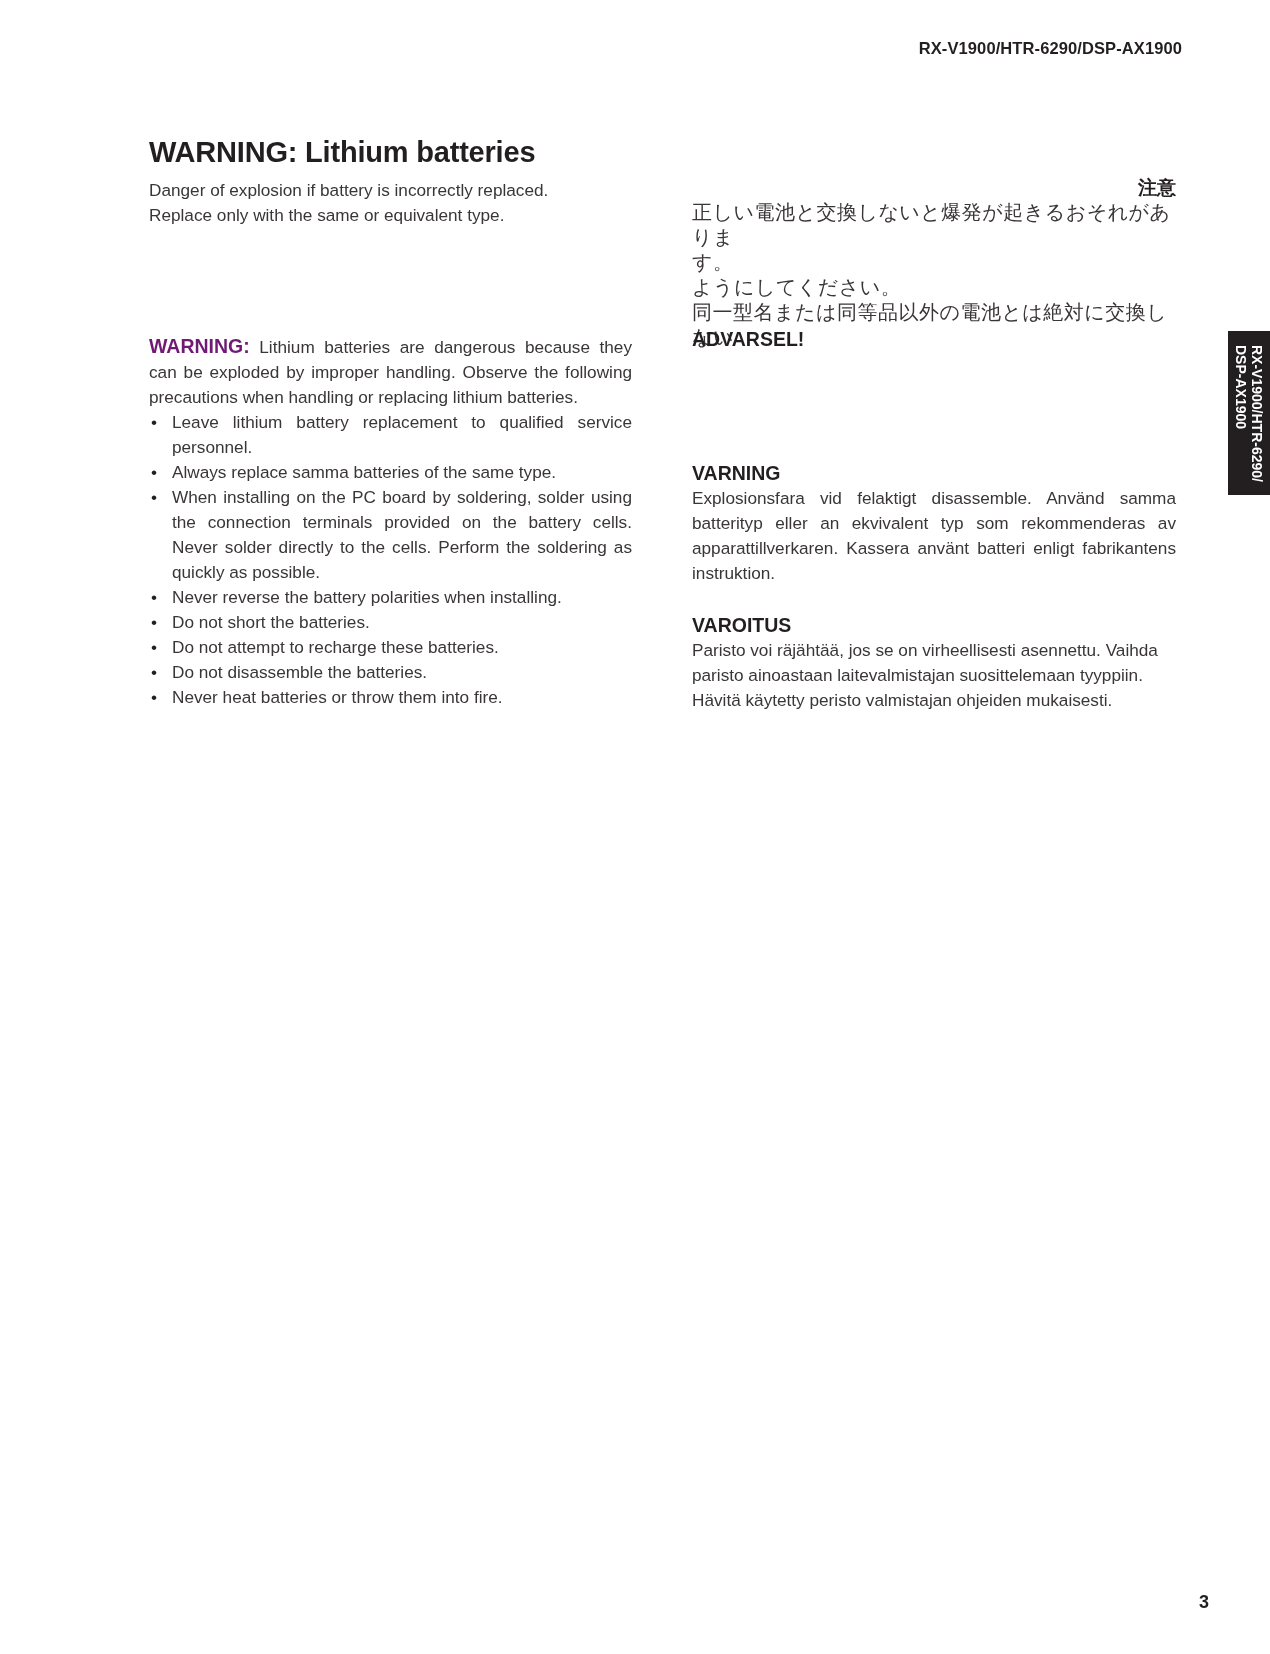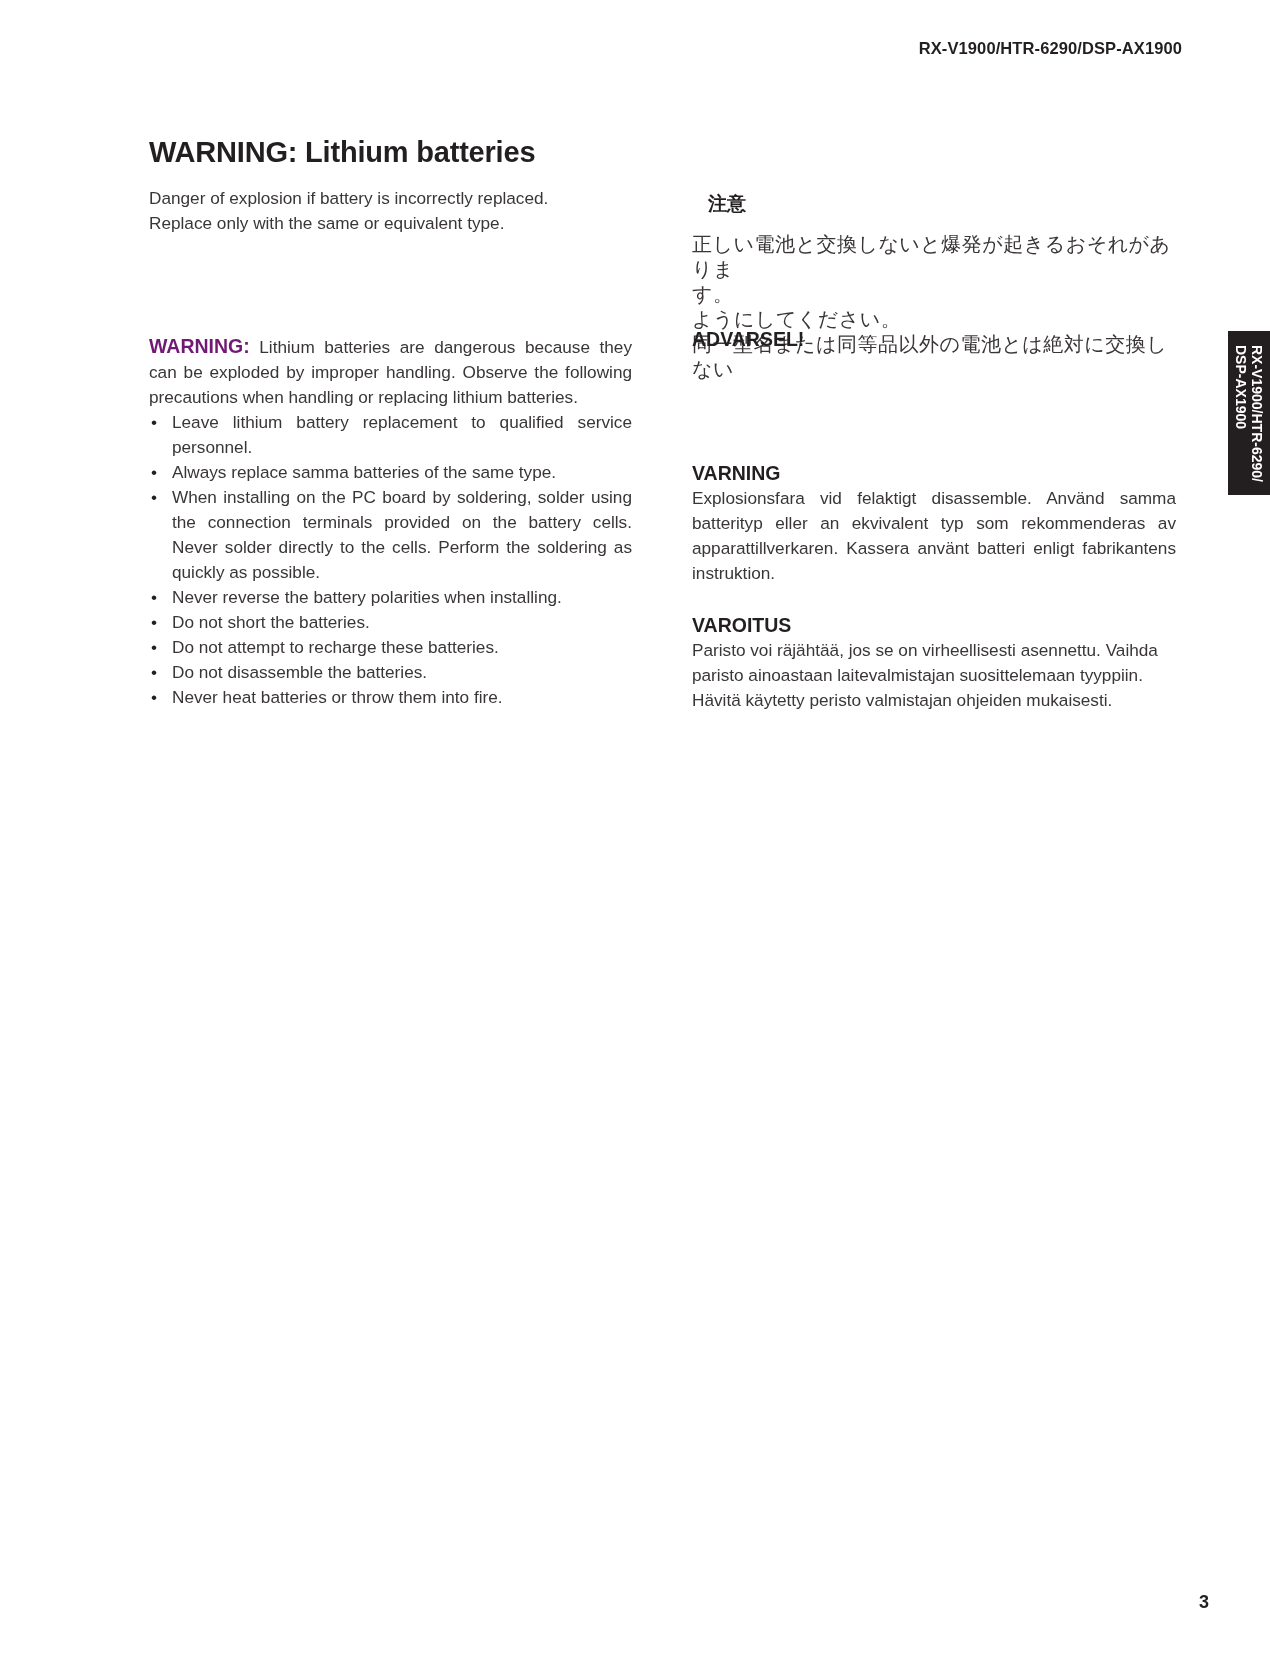--- a/index.html
+++ b/index.html
@@ -61,21 +61,22 @@
       line-height: 25px;
       color: #3a3637;
       margin: 0;
       letter-spacing: 0.5px;
     }
     .jp-head {
       font-family: "DejaVu Sans", sans-serif;
       font-size: 19px;
       font-weight: bold;
       line-height: 26px;
-      margin: 16px;
+      margin: 0;
+      text-align: right;
     }
     .warn-lead {
       font-weight: bold;
       font-size: 19.5px;
       color: #701a75;
     }
     ul.bullets {
       list-style: none;
       margin: 0;
       padding: 0;
@@ -125,21 +126,21 @@
 </head>
 <body>
 
 <div>
 
   <div class="header-model">RX-V1900/HTR-6290/DSP-AX1900</div>
 
   <h1 class="title">WARNING: Lithium batteries</h1>
 
   <div class="col col-left" style="top:174px;">
-    <p class="body-text" style="margin-top:12px;">Danger of explosion if battery is incorrectly replaced.</p>
+    <p class="body-text" style="margin-top:4px;">Danger of explosion if battery is incorrectly replaced.</p>
     <p class="body-text">Replace only with the same or equivalent type.</p>
   </div>
 
   <div class="col col-left" style="top:334px;">
     <p class="body-text justify">
       <span class="warn-lead">WARNING:</span>
       <span>Lithium batteries are dangerous because they can be exploded by improper handling. Observe the following precautions when handling or replacing lithium batteries.</span>
     </p>
     <ul class="bullets">
       <li><span class="bullet">•</span><span>Leave lithium battery replacement to qualified service personnel.</span></li>

